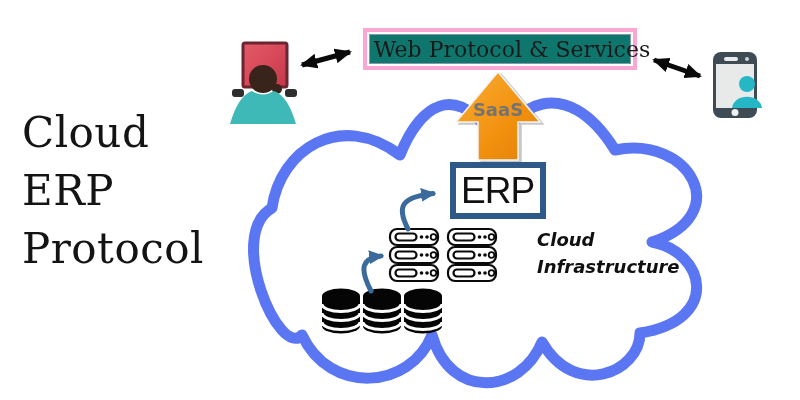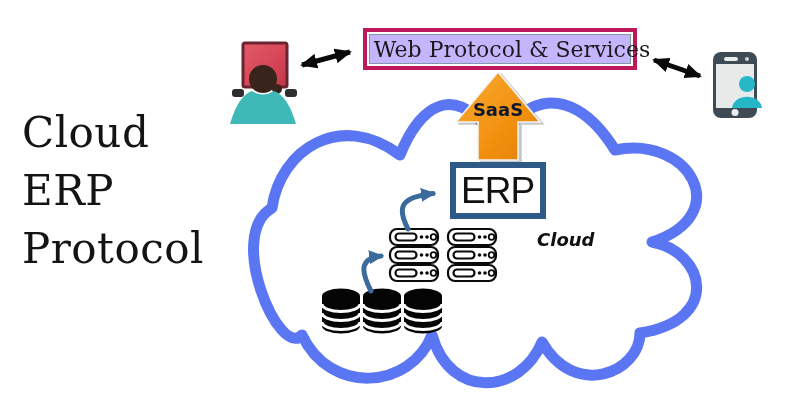--- a/index.html
+++ b/index.html
@@ -9,31 +9,31 @@
   }
   .stage svg.diagram{position:absolute;left:0;top:0;}
   .title{
     position:absolute;left:22px;top:104px;margin:0;
     font-family:"DejaVu Serif",serif;font-weight:400;color:#141414;
     font-size:42px;line-height:58px;letter-spacing:.5px;
   }
   .title span{display:block;}
   .webbox{
     position:absolute;left:363px;top:28px;width:274px;height:42px;
-    box-sizing:border-box;background:#c4b5fd;
-    border:4px solid #be185d;
+    box-sizing:border-box;background:#0f766e;
+    border:4px solid #f9a8d4;
     box-shadow:inset 0 0 0 2px #ffffff, inset 0 0 0 3px #8099ad;
     display:flex;align-items:center;justify-content:center;padding-left:24px;
   }
   .webbox span{
     font-family:"DejaVu Serif",serif;font-size:22px;color:#1a1a1a;white-space:nowrap;
   }
   .saas{
     position:absolute;left:455px;top:99px;width:86px;text-align:center;
-    font-family:"DejaVu Sans",sans-serif;font-weight:bold;font-size:18px;color:#0f172a;
+    font-family:"DejaVu Sans",sans-serif;font-weight:bold;font-size:18px;color:#737373;
   }
   .erpbox{
     position:absolute;left:450px;top:162px;width:96px;height:57px;
     box-sizing:border-box;background:#ffffff;border:6px solid #2E5A87;
     display:flex;align-items:center;
   }
   .erpbox span{
     font-family:"Liberation Sans",sans-serif;font-size:37px;color:#111;
     padding-left:5px;letter-spacing:-1px;
   }
@@ -206,15 +206,16 @@
   </div>
 
   <div class="saas">SaaS</div>
 
   <div class="erpbox">
     <span>ERP</span>
   </div>
 
   <div class="infra">
     <span>Cloud</span>
+    <span>Infrastructure</span>
   </div>
 
 </div>
 
 </body></html>

